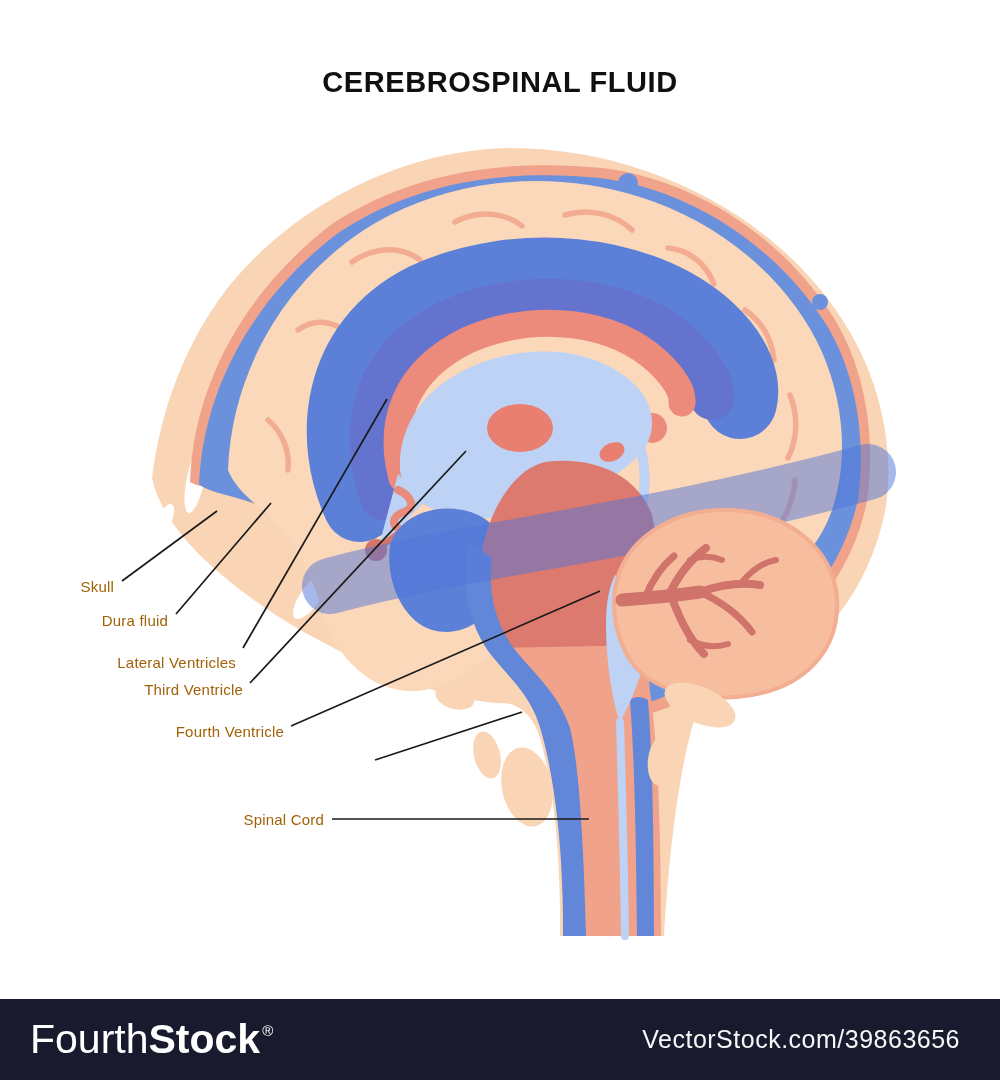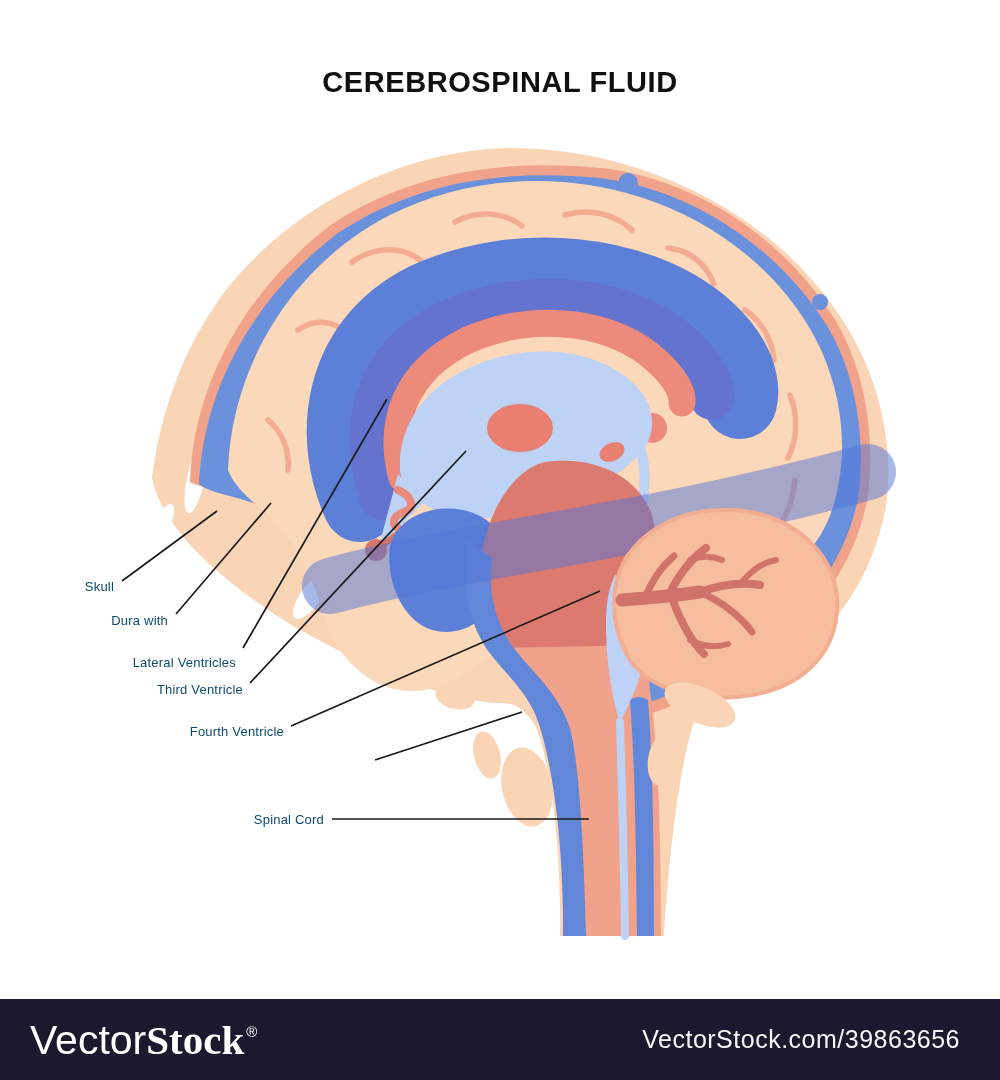--- a/index.html
+++ b/index.html
@@ -4,38 +4,38 @@
 <style>
   html,body{margin:0;padding:0;background:#ffffff;}
   body{width:1000px;height:1080px;overflow:hidden;font-family:"Liberation Sans",sans-serif;}
   .stage{position:relative;width:1000px;height:952px;background:#fff;}
   .title{
     position:absolute;left:0;top:66px;width:1000px;text-align:center;
     font-size:29px;font-weight:bold;letter-spacing:.6px;color:#101010;
   }
   .anatomy-svg{position:absolute;left:0;top:0;}
   .lbl{
-    position:absolute;font-size:13px;color:#0c4a6e;letter-spacing:.2px;
+    position:absolute;font-size:15px;color:#a16207;letter-spacing:.2px;
     white-space:nowrap;line-height:22px;
   }
   .r{text-align:right;}
   .lbl-skull{right:886px;top:576px;}
   .lbl-dura{right:832px;top:610px;}
   .lbl-lateral{right:764px;top:644px;margin-top:8px;}
   .lbl-third{right:757px;top:679px;}
   .lbl-fourth{right:716px;top:721px;}
   .lbl-sub{left:198px;top:754px;}
   .lbl-spinal{right:676px;top:809px;}
   .footer{
     position:absolute;left:0;top:999px;width:1000px;height:81px;background:#1A1A2E;
     display:flex;align-items:center;justify-content:space-between;
   }
   .brand{margin-left:30px;color:#fff;font-size:41px;white-space:nowrap;}
   .brand .light{font-weight:400;}
-  .brand .bold{font-weight:700;font-family:Liberation Serif, serif;}
+  .brand .bold{font-weight:700;}
   .brand .reg{font-size:15px;position:relative;top:-17px;left:2px;font-weight:400;}
   .wm-url{margin-right:40px;color:#f6f6f8;font-size:25px;letter-spacing:.5px;font-weight:400;}
 </style>
 </head>
 <body>
 
 <div class="stage">
 
   <div class="title">CEREBROSPINAL FLUID</div>
 
@@ -181,26 +181,26 @@
       <line x1="176" y1="614" x2="271" y2="503"></line>
       <line x1="243" y1="648" x2="387" y2="399"></line>
       <line x1="250" y1="683" x2="466" y2="451"></line>
       <line x1="291" y1="726" x2="600" y2="591"></line>
       <line x1="375" y1="760" x2="522" y2="712"></line>
       <line x1="332" y1="819" x2="589" y2="819"></line>
     </g>
   </svg>
 
   <div class="lbl r lbl-skull">Skull</div>
-  <div class="lbl r lbl-dura">Dura with</div>
+  <div class="lbl r lbl-dura">Dura fluid</div>
   <div class="lbl r lbl-lateral">Lateral Ventricles</div>
   <div class="lbl r lbl-third">Third Ventricle</div>
   <div class="lbl r lbl-fourth">Fourth Ventricle</div>
   <div class="lbl r lbl-spinal">Spinal Cord</div>
 
   <div class="footer">
     <div class="brand">
-      <span class="light">Vector</span><span class="bold">Stock</span><span class="reg">®</span>
+      <span class="light">Fourth</span><span class="bold">Stock</span><span class="reg">®</span>
     </div>
     <div class="wm-url">VectorStock.com/39863656</div>
   </div>
 
 </div>
 
 </body></html>

